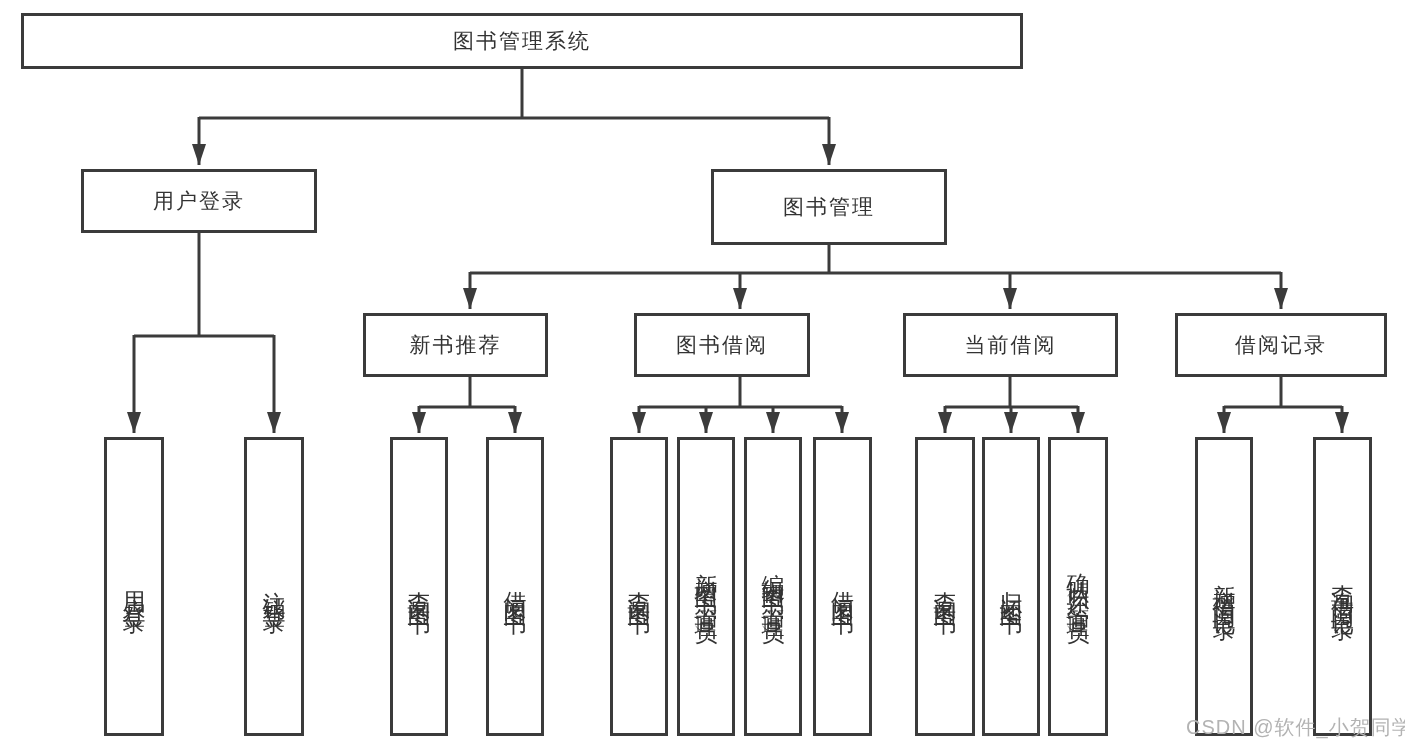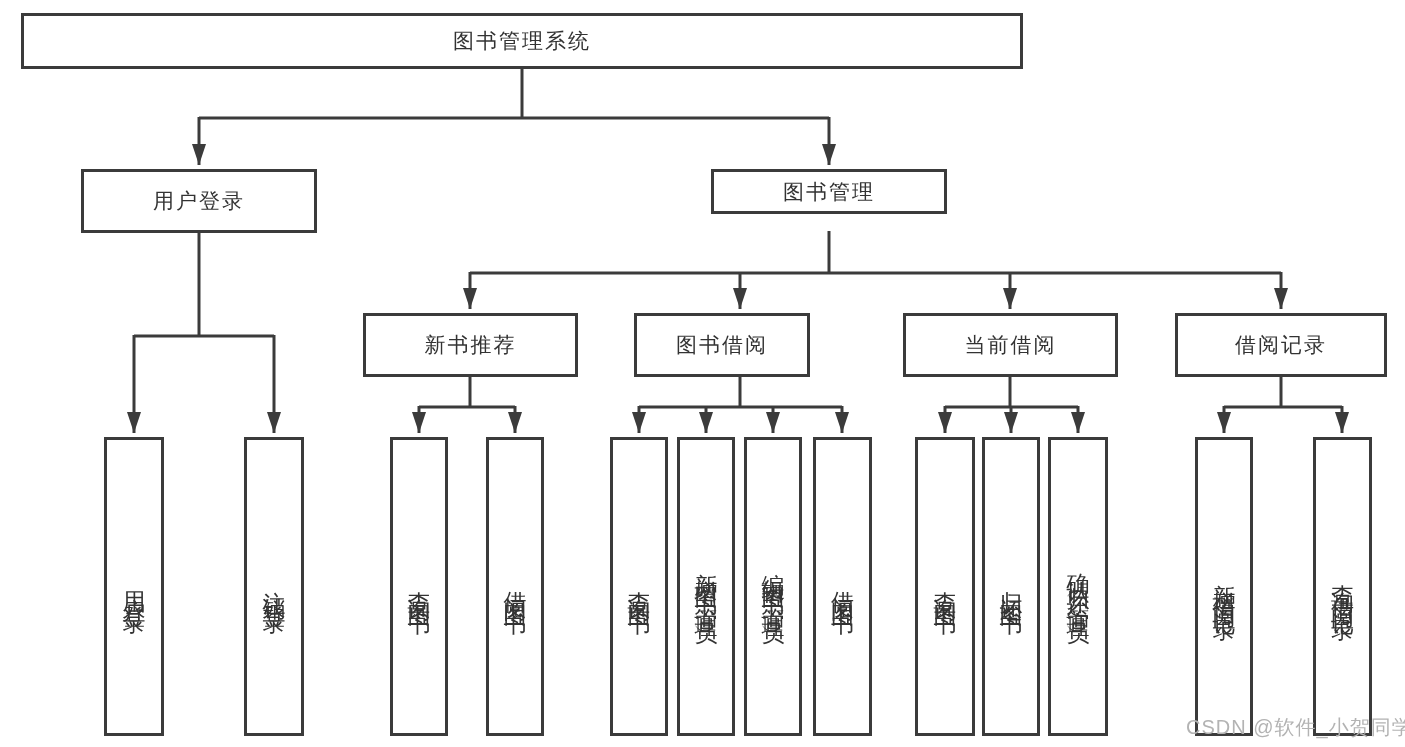--- a/index.html
+++ b/index.html
@@ -75,23 +75,23 @@
       <path d="M1281,375 L1281,407"></path>
       <path d="M1224,407 L1342,407"></path>
       <path d="M1224,406 L1224,433" marker-end="url(#arrow)"></path>
       <path d="M1342,406 L1342,433" marker-end="url(#arrow)"></path>
     </g>
   </svg>
 
   <div class="box h" style="left:21px;top:13px;width:1002px;height:56px">图书管理系统</div>
 
   <div class="box h" style="left:81px;top:169px;width:236px;height:64px">用户登录</div>
-  <div class="box h" style="left:711px;top:169px;width:236px;height:45px">图书管理</div>
+  <div class="box h" style="left:711px;top:169px;width:236px;height:76px">图书管理</div>
 
-  <div class="box h" style="left:363px;top:313px;width:215px;height:64px">新书推荐</div>
+  <div class="box h" style="left:363px;top:313px;width:185px;height:64px">新书推荐</div>
   <div class="box h" style="left:634px;top:313px;width:176px;height:64px">图书借阅</div>
   <div class="box h" style="left:1175px;top:313px;width:212px;height:64px">借阅记录</div>
   <div class="box h" style="left:903px;top:313px;width:215px;height:64px">当前借阅</div>
 
   <div class="box v" style="left:104px;top:437px;width:60px;height:299px">用户登录</div>
   <div class="box v" style="left:244px;top:437px;width:60px;height:299px">注销登录</div>
 
   <div class="box v" style="left:390px;top:437px;width:58px;height:299px">查询图书</div>
   <div class="box v" style="left:486px;top:437px;width:58px;height:299px">借阅图书</div>
 

